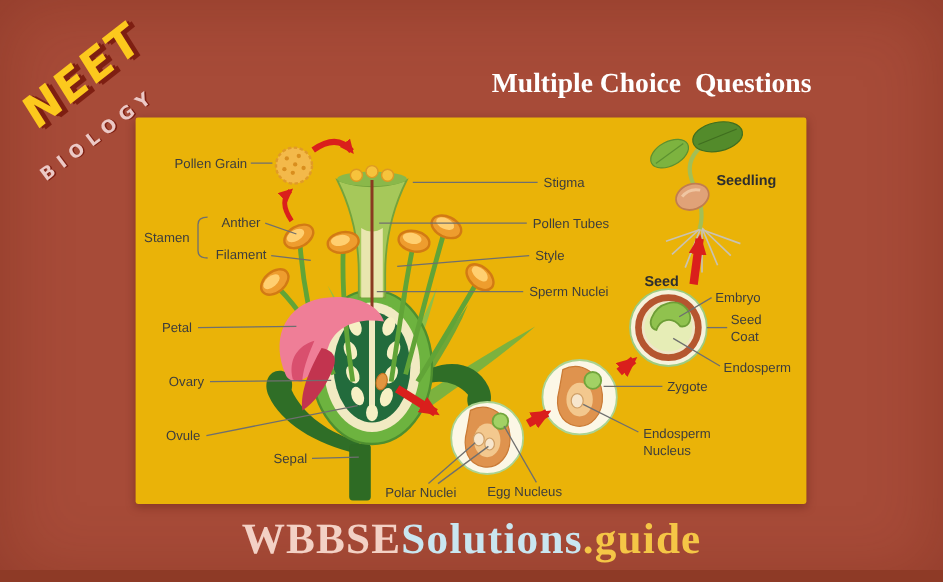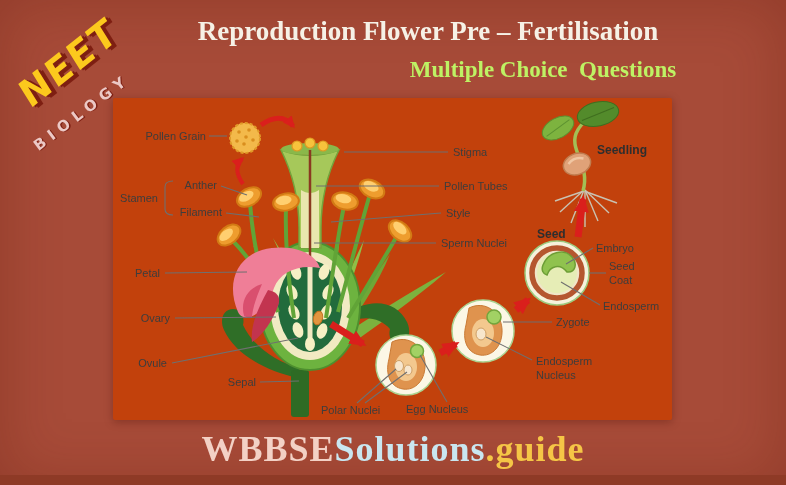--- a/index.html
+++ b/index.html
@@ -20,24 +20,24 @@
     position:absolute;left:30px;top:140px;transform:rotate(-37deg);transform-origin:0 0;
     font-family:"DejaVu Sans",sans-serif;font-weight:700;font-size:15px;letter-spacing:6px;
     color:#ecc9c6;text-shadow:1px 1px 0 #7e1f12;
   }
   .title{
     position:absolute;left:110px;right:40px;top:16px;text-align:center;
     font-family:"Liberation Serif",serif;font-weight:700;font-size:27px;color:#f6f1e6;
   }
   .subtitle{
     position:absolute;left:330px;right:30px;top:57px;text-align:center;white-space:pre;
-    font-family:"Liberation Serif",serif;font-weight:700;font-size:23px;color:#bef264;
+    font-family:"Liberation Serif",serif;font-weight:700;font-size:23px;color:#ffffff;
   }
   .panel{
-    position:absolute;left:113px;top:98px;width:559px;height:322px;background:#c2410c;
+    position:absolute;left:113px;top:98px;width:559px;height:322px;background:#eab308;
     border-radius:2px;box-shadow:0 2px 8px rgba(70,15,5,.35);
   }
   .panel svg{display:block;}
   .brand{
     position:absolute;left:0;right:0;top:428px;text-align:center;
     font-family:"Liberation Serif",serif;font-weight:700;font-size:36px;letter-spacing:1px;
   }
   .brand .p1{color:#f3d1c5;}
   .brand .p2{color:#c9e6f0;}
   .brand .p3{color:#f5c646;}
@@ -46,21 +46,20 @@
   .lbl-line{stroke:#6f6f6f;stroke-width:1.1;fill:none;}
 </style>
 </head>
 <body>
 
 <div class="page">
 
   <div class="neet-text">NEET</div>
   <div class="biology-text">BIOLOGY</div>
 
-  <div class="title">Reproduction Flower Pre – Fertilisation</div>
   <div class="subtitle">Multiple Choice  Questions</div>
 
   <div class="panel">
     <svg width="559" height="322" viewBox="113 98 559 322" xmlns="http://www.w3.org/2000/svg">
       <defs>
         <marker id="ah" markerUnits="userSpaceOnUse" markerWidth="17" markerHeight="15" refX="13" refY="7.5" orient="auto">
           <path d="M0,0 L17,7.5 L0,15 Z" fill="#da1f1c"></path>
         </marker>
         <marker id="ah2" markerUnits="userSpaceOnUse" markerWidth="12" markerHeight="11" refX="9" refY="5.5" orient="auto">
           <path d="M0,0 L12,5.5 L0,11 Z" fill="#da1f1c"></path>

